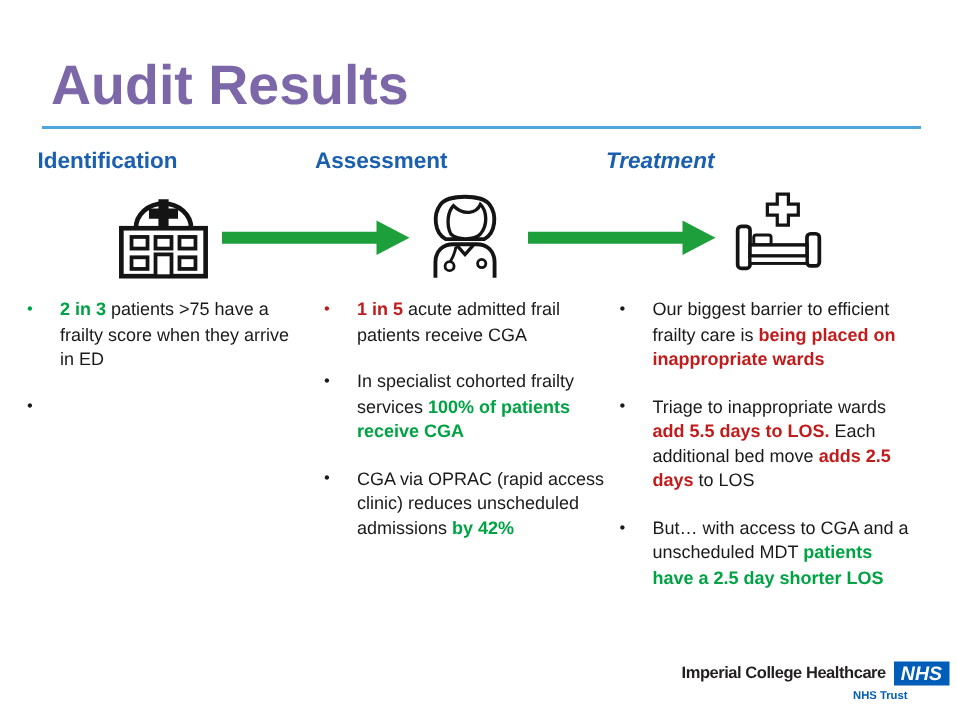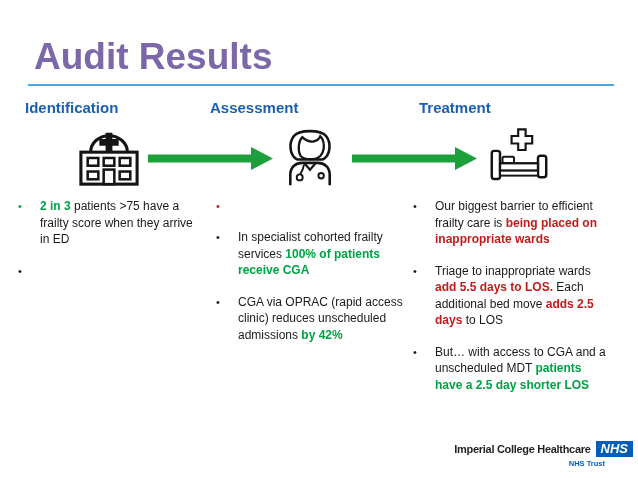--- a/index.html
+++ b/index.html
@@ -54,21 +54,21 @@
 </head>
 <body>
 
 <div class="slide">
 
   <div class="title">Audit Results</div>
   <div class="rule"></div>
 
   <div class="col-header" style="left:25px;">Identification</div>
   <div class="col-header" style="left:210px;">Assessment</div>
-  <div class="col-header" style="left:419px;">Treatment</div>
+  <div class="col-header" style="left:404px;font-style:italic;">Treatment</div>
 
   <svg class="icon" style="left:76px;top:126px;" width="66" height="62" viewBox="0 0 68 64">
     <path d="M15 27 A 19 17 0 0 1 53 27" fill="#fff" stroke="#141414" stroke-width="3.2"></path>
     <rect x="5" y="27" width="58" height="33" fill="#fff" stroke="#141414" stroke-width="3.2"></rect>
     <path d="M30.5 7 h7 v6.5 h6.5 v7 h-6.5 v6.5 h-7 v-6.5 h-6.5 v-7 h6.5 z" fill="#141414"></path>
     <rect x="12" y="33" width="11" height="8" fill="#fff" stroke="#141414" stroke-width="2.6"></rect>
     <rect x="28.5" y="33" width="11" height="8" fill="#fff" stroke="#141414" stroke-width="2.6"></rect>
     <rect x="45" y="33" width="11" height="8" fill="#fff" stroke="#141414" stroke-width="2.6"></rect>
     <rect x="12" y="47" width="11" height="8" fill="#fff" stroke="#141414" stroke-width="2.6"></rect>
     <rect x="45" y="47" width="11" height="8" fill="#fff" stroke="#141414" stroke-width="2.6"></rect>
@@ -109,20 +109,21 @@
         <span class="dot m-green">•</span>
         <span class="runs"><span class="c-green b">2 in 3</span><span> patients &gt;75 have a frailty score when they arrive in ED</span></span>
       </div>
       <div class="bullet">
         <span class="dot m-black">•</span>
       </div>
     </div>
   <div class="bullets" style="left:216px;width:192px;">
       <div class="bullet">
         <span class="dot m-red">•</span>
+        <span class="runs"><span class="c-red b">1 in 5</span><span> acute admitted frail patients receive CGA</span></span>
       </div>
       <div class="bullet">
         <span class="dot m-black">•</span>
         <span class="runs"><span>In specialist cohorted frailty services </span><span class="c-green b">100% of patients receive CGA</span></span>
       </div>
       <div class="bullet">
         <span class="dot m-black">•</span>
         <span class="runs"><span>CGA via OPRAC (rapid access clinic) reduces unscheduled admissions </span><span class="c-green b">by 42%</span></span>
       </div>
     </div>

